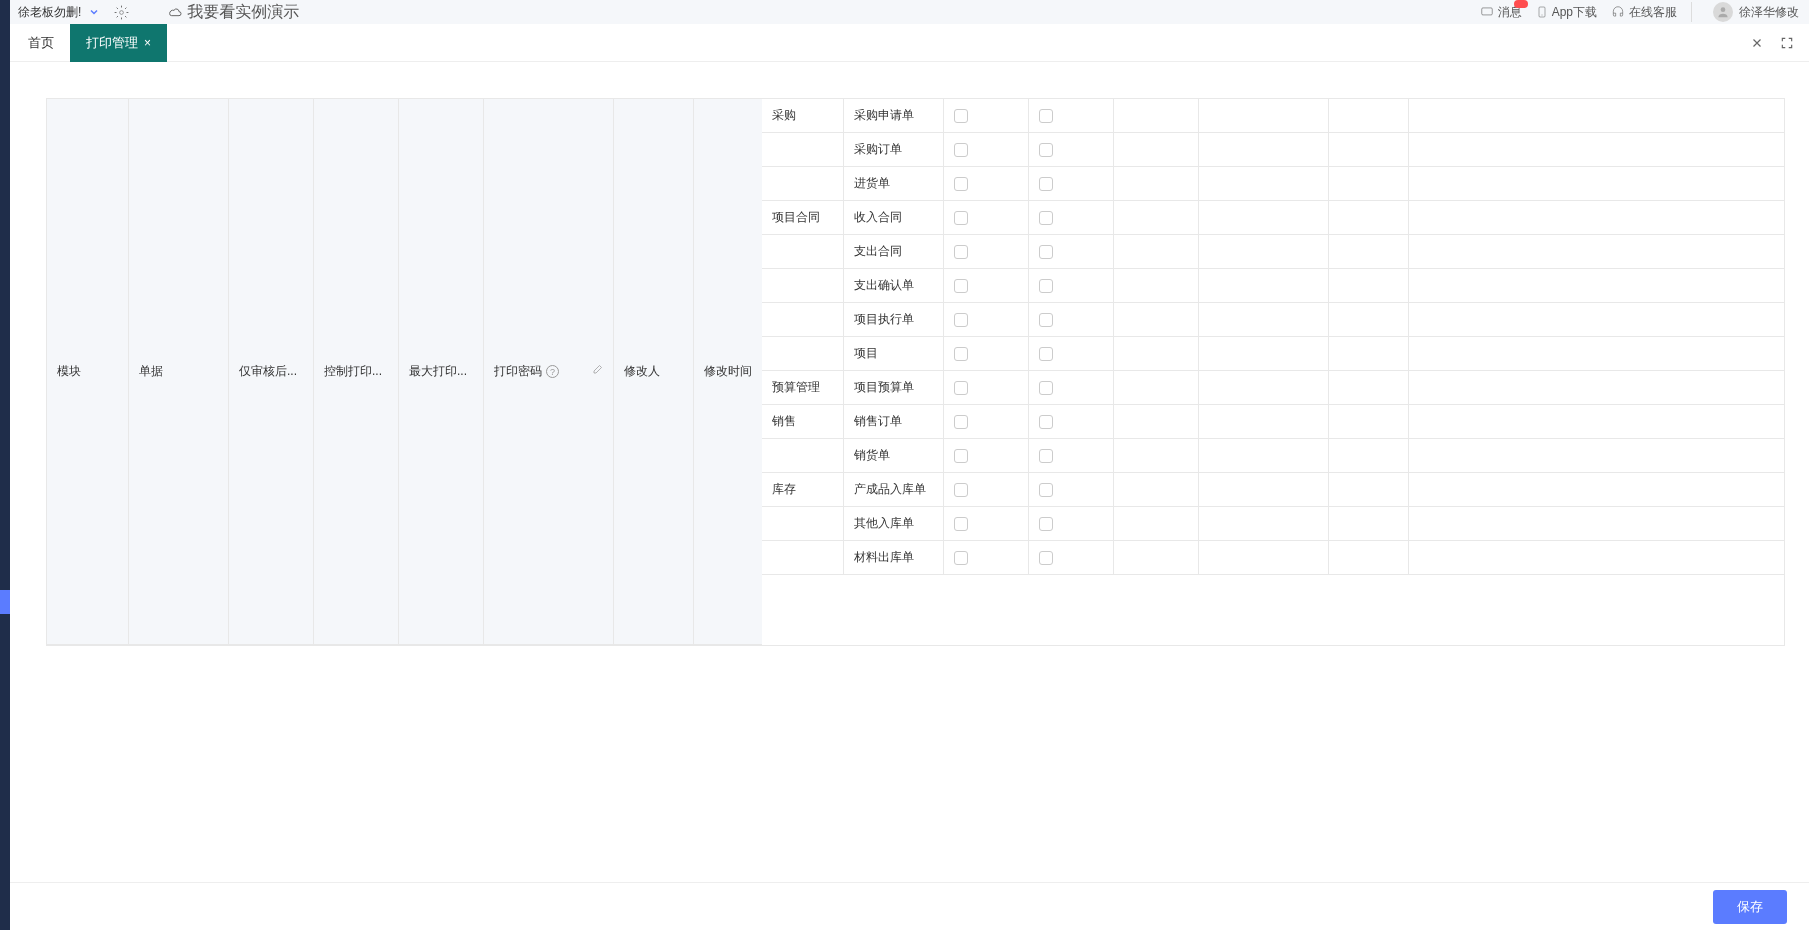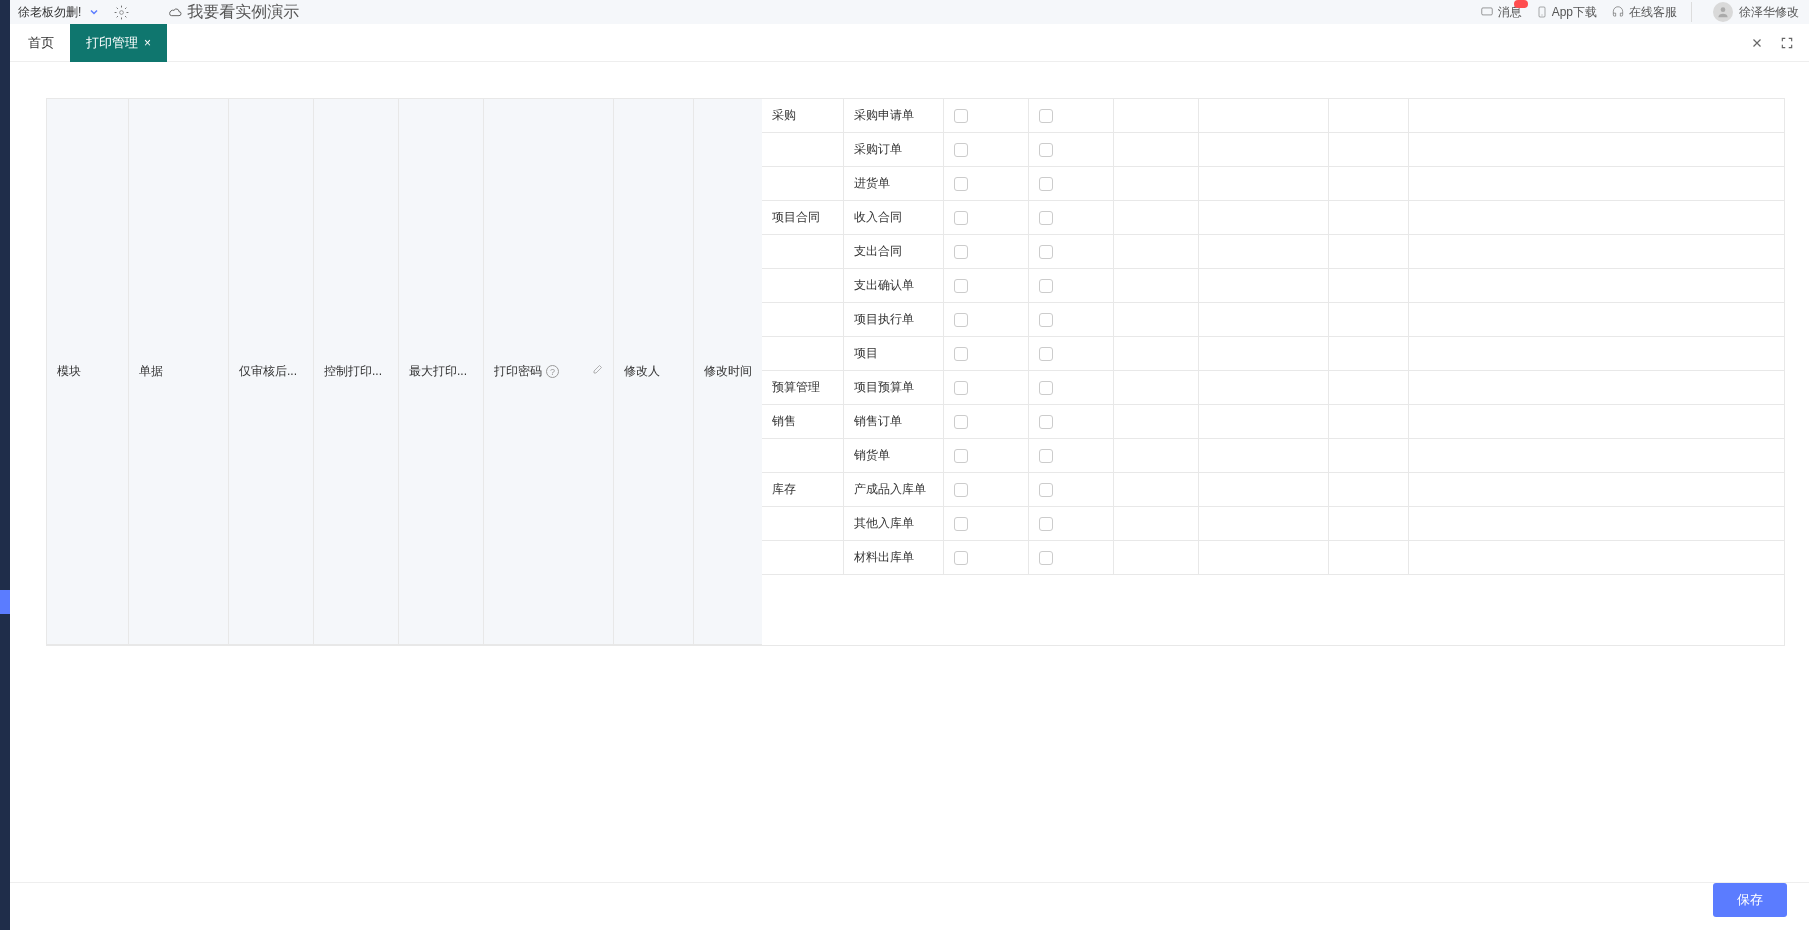--- a/index.html
+++ b/index.html
@@ -59,21 +59,21 @@
 .col-check2 { width: 85px; }
 .col-max { width: 85px; }
 .col-pwd { width: 130px; }
 .col-modifier { width: 80px; }
 .col-time { flex: 1; }
 
 .tbody::-webkit-scrollbar { width: 8px; }
 .tbody::-webkit-scrollbar-track { background: #f1f1f1; }
 .tbody::-webkit-scrollbar-thumb { background: #c1c1c1; border-radius: 4px; }
 
-.footer { position: absolute; bottom: 0; left: 10px; right: 0; height: 48px; background: #fff; border-top: 1px solid #eee; display: flex; align-items: flex-start; justify-content: flex-end; padding-right: 22px; }
+.footer { position: absolute; bottom: 0; left: 10px; right: 0; height: 48px; background: #fff; border-top: 1px solid #eee; display: flex; align-items: center; justify-content: flex-end; padding-right: 22px; }
 .save-btn { background: #5b7cff; color: #fff; border: none; padding: 8px 24px; font-size: 13px; border-radius: 3px; cursor: pointer; }
 </style>
 </head>
 <body>
 
 <div class="app">
   <div class="left-stripe"></div>
   <div class="left-highlight"></div>
 
   <div class="topbar">

